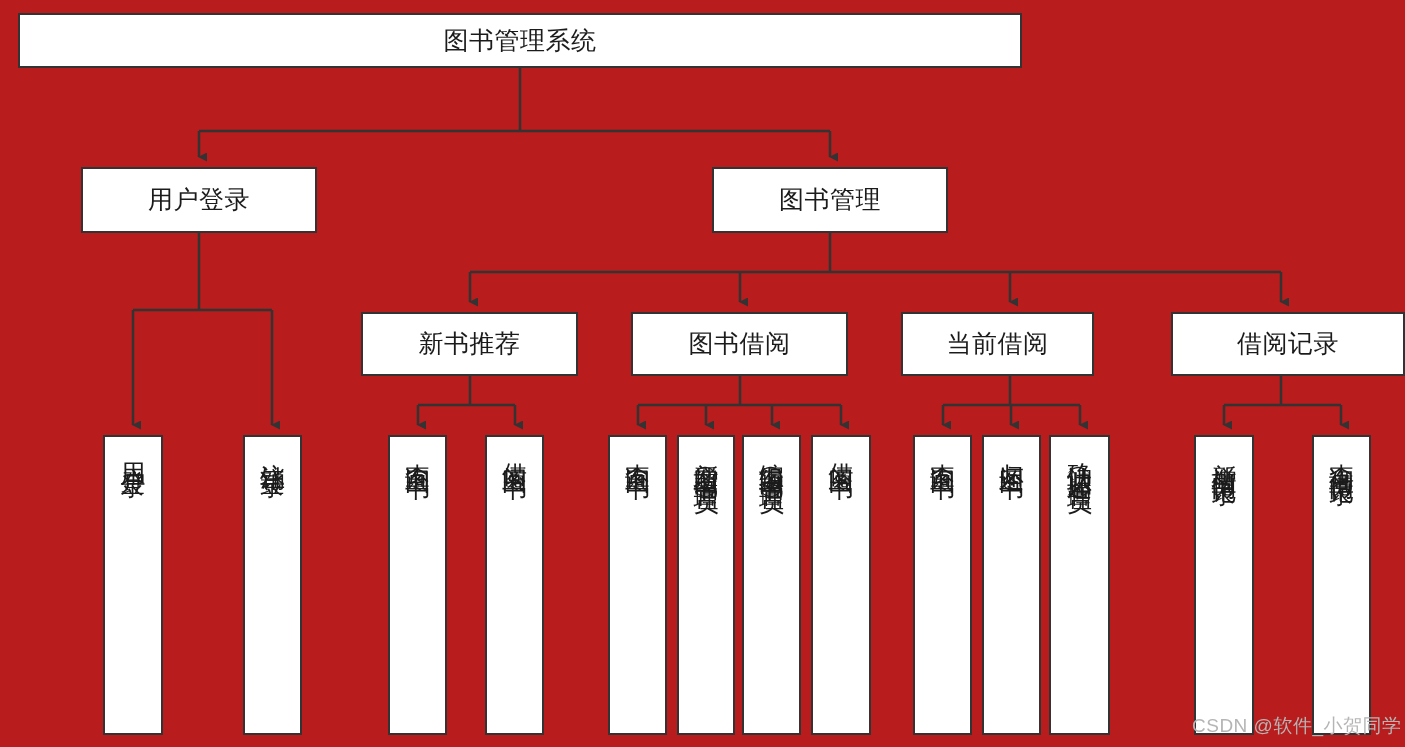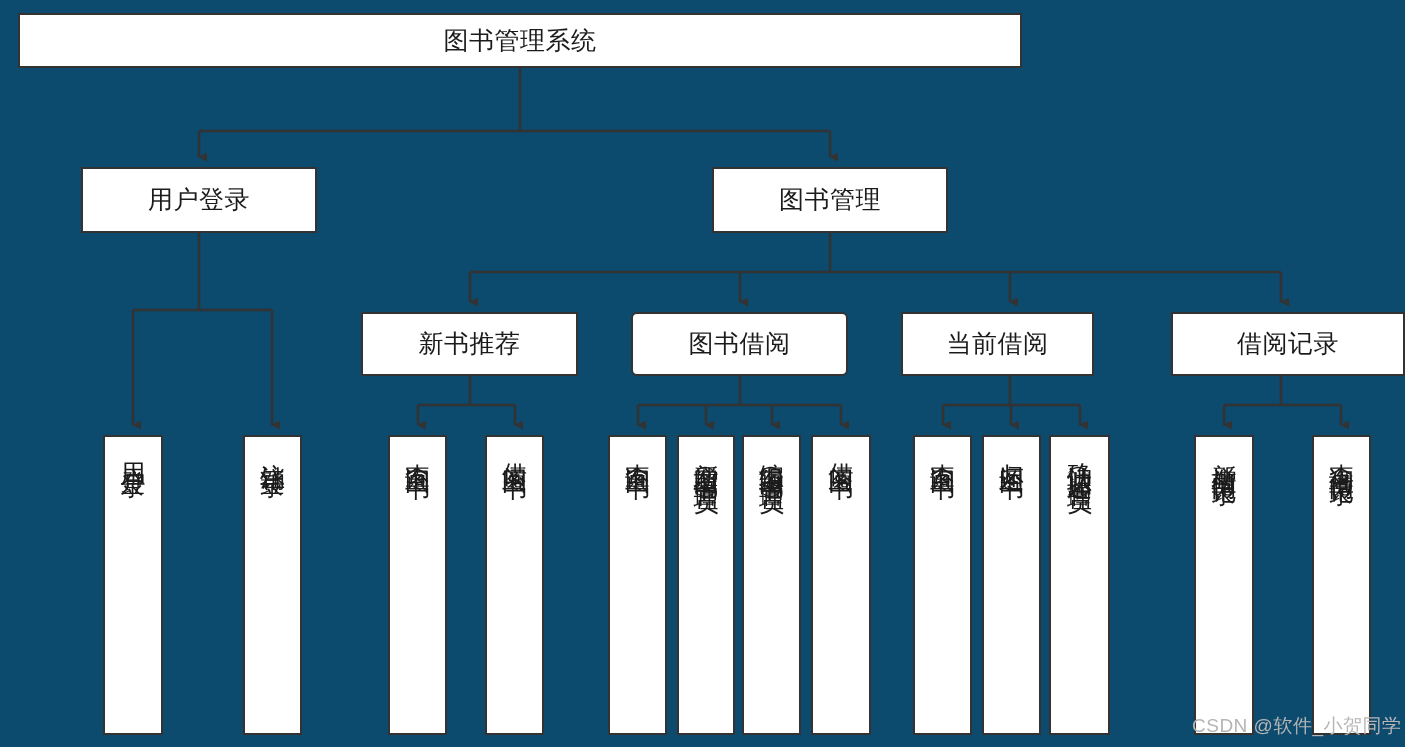--- a/index.html
+++ b/index.html
@@ -5,21 +5,21 @@
   * { box-sizing: border-box; }
   html, body {
     margin: 0; padding: 0;
     background: #ffffff;
     font-family: "Liberation Sans", "DejaVu Sans", sans-serif;
   }
   #canvas {
     position: relative;
     width: 1405px;
     height: 747px;
-    background: #0c4a6e;
+    background: #b91c1c;
     overflow: hidden;
   }
   svg.wires {
     position: absolute;
     left: 0; top: 0;
     width: 1405px; height: 747px;
     pointer-events: none;
   }
   .node {
     position: absolute;
@@ -125,21 +125,21 @@
   <div class="node horiz" style="left:81px;top:167px;width:236px;height:66px;">
     <span class="label">用户登录</span>
   </div>
   <div class="node horiz" style="left:712px;top:167px;width:236px;height:66px;">
     <span class="label">图书管理</span>
   </div>
 
   <div class="node horiz" style="left:361px;top:312px;width:217px;height:64px;">
     <span class="label">新书推荐</span>
   </div>
-  <div class="node horiz" style="left:631px;top:312px;width:217px;height:64px;border-radius:6px;">
+  <div class="node horiz" style="left:631px;top:312px;width:217px;height:64px;">
     <span class="label">图书借阅</span>
   </div>
   <div class="node horiz" style="left:901px;top:312px;width:193px;height:64px;">
     <span class="label">当前借阅</span>
   </div>
   <div class="node horiz" style="left:1171px;top:312px;width:234px;height:64px;">
     <span class="label">借阅记录</span>
   </div>
 
   <div class="node vert" style="left:103px;top:435px;width:60px;height:300px;">

